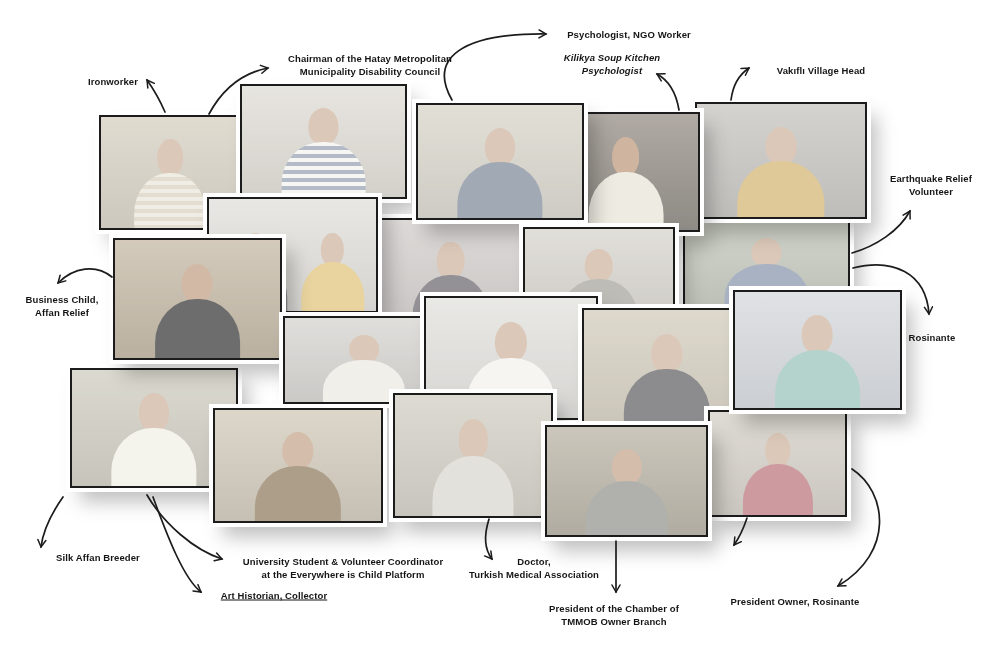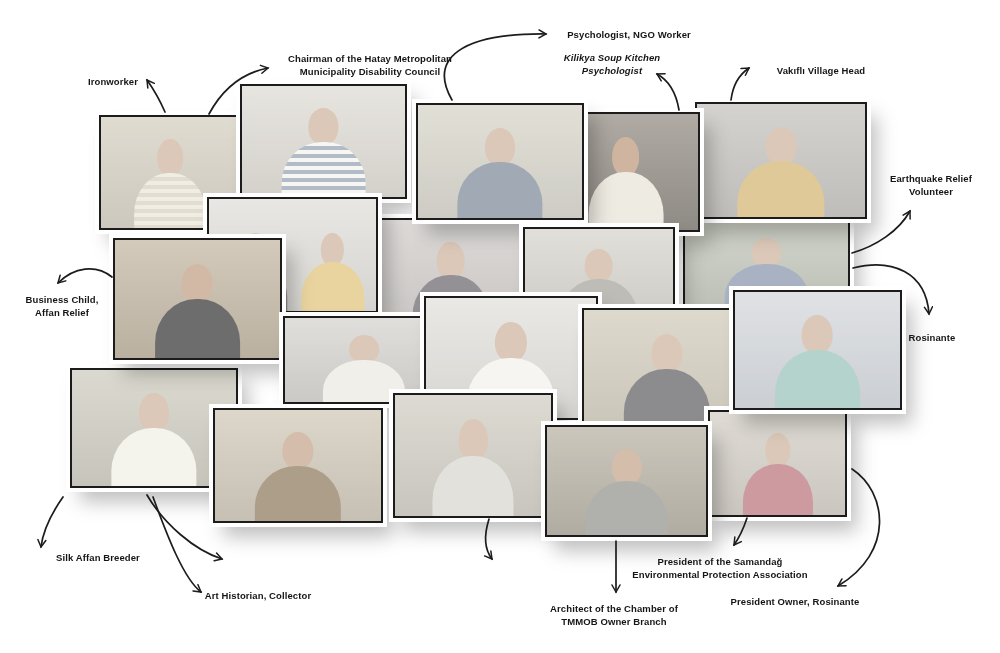--- a/index.html
+++ b/index.html
@@ -61,21 +61,21 @@
   .cap-ironworker{left:113px;top:81px;}
   .cap-chairman{left:370px;top:65px;}
   .cap-psychologist{left:629px;top:34px;}
   .cap-kilikya{left:612px;top:64px;font-style:italic;}
   .cap-vakifli{left:813px;top:70px;margin-left:8px;}
   .cap-earthquake{left:931px;top:185px;}
   .cap-affan{left:62px;top:306px;}
   .cap-architect{left:932px;top:337px;}
   .cap-silkworm{left:98px;top:557px;}
   .cap-university{left:343px;top:568px;}
-  .cap-arthistorian{left:258px;top:595px;}
+  .cap-arthistorian{left:274px;top:595px;text-decoration:underline;}
   .cap-doctor{left:534px;top:568px;}
   .cap-tmmob{left:614px;top:615px;}
   .cap-samandag{left:720px;top:568px;}
   .cap-rosinante{left:795px;top:601px;}
 </style>
 </head>
 <body>
 
 <div class="stage">
 
@@ -306,28 +306,32 @@
   <div class="cap cap-affan">
       <span class="l">Business Child,</span>
       <span class="l">Affan Relief</span>
     </div>
   <div class="cap cap-architect">
       <span class="l">Rosinante</span>
     </div>
   <div class="cap cap-silkworm">
       <span class="l">Silk Affan Breeder</span>
     </div>
+  <div class="cap cap-university">
+      <span class="l">University Student &amp; Volunteer Coordinator</span>
+      <span class="l">at the Everywhere is Child Platform</span>
+    </div>
   <div class="cap cap-arthistorian">
       <span class="l">Art Historian, Collector</span>
     </div>
+  <div class="cap cap-doctor">
+      <span class="l">Doctor,</span>
+      <span class="l">Turkish Medical Association</span>
+    </div>
   <div class="cap cap-tmmob">
-      <span class="l">Architect of the Chamber of</span>
+      <span class="l">President of the Chamber of</span>
       <span class="l">TMMOB Owner Branch</span>
-    </div>
-  <div class="cap cap-samandag">
-      <span class="l">President of the Samandağ</span>
-      <span class="l">Environmental Protection Association</span>
     </div>
   <div class="cap cap-rosinante">
       <span class="l">President Owner, Rosinante</span>
     </div>
 
 </div>
 
 </body></html>

